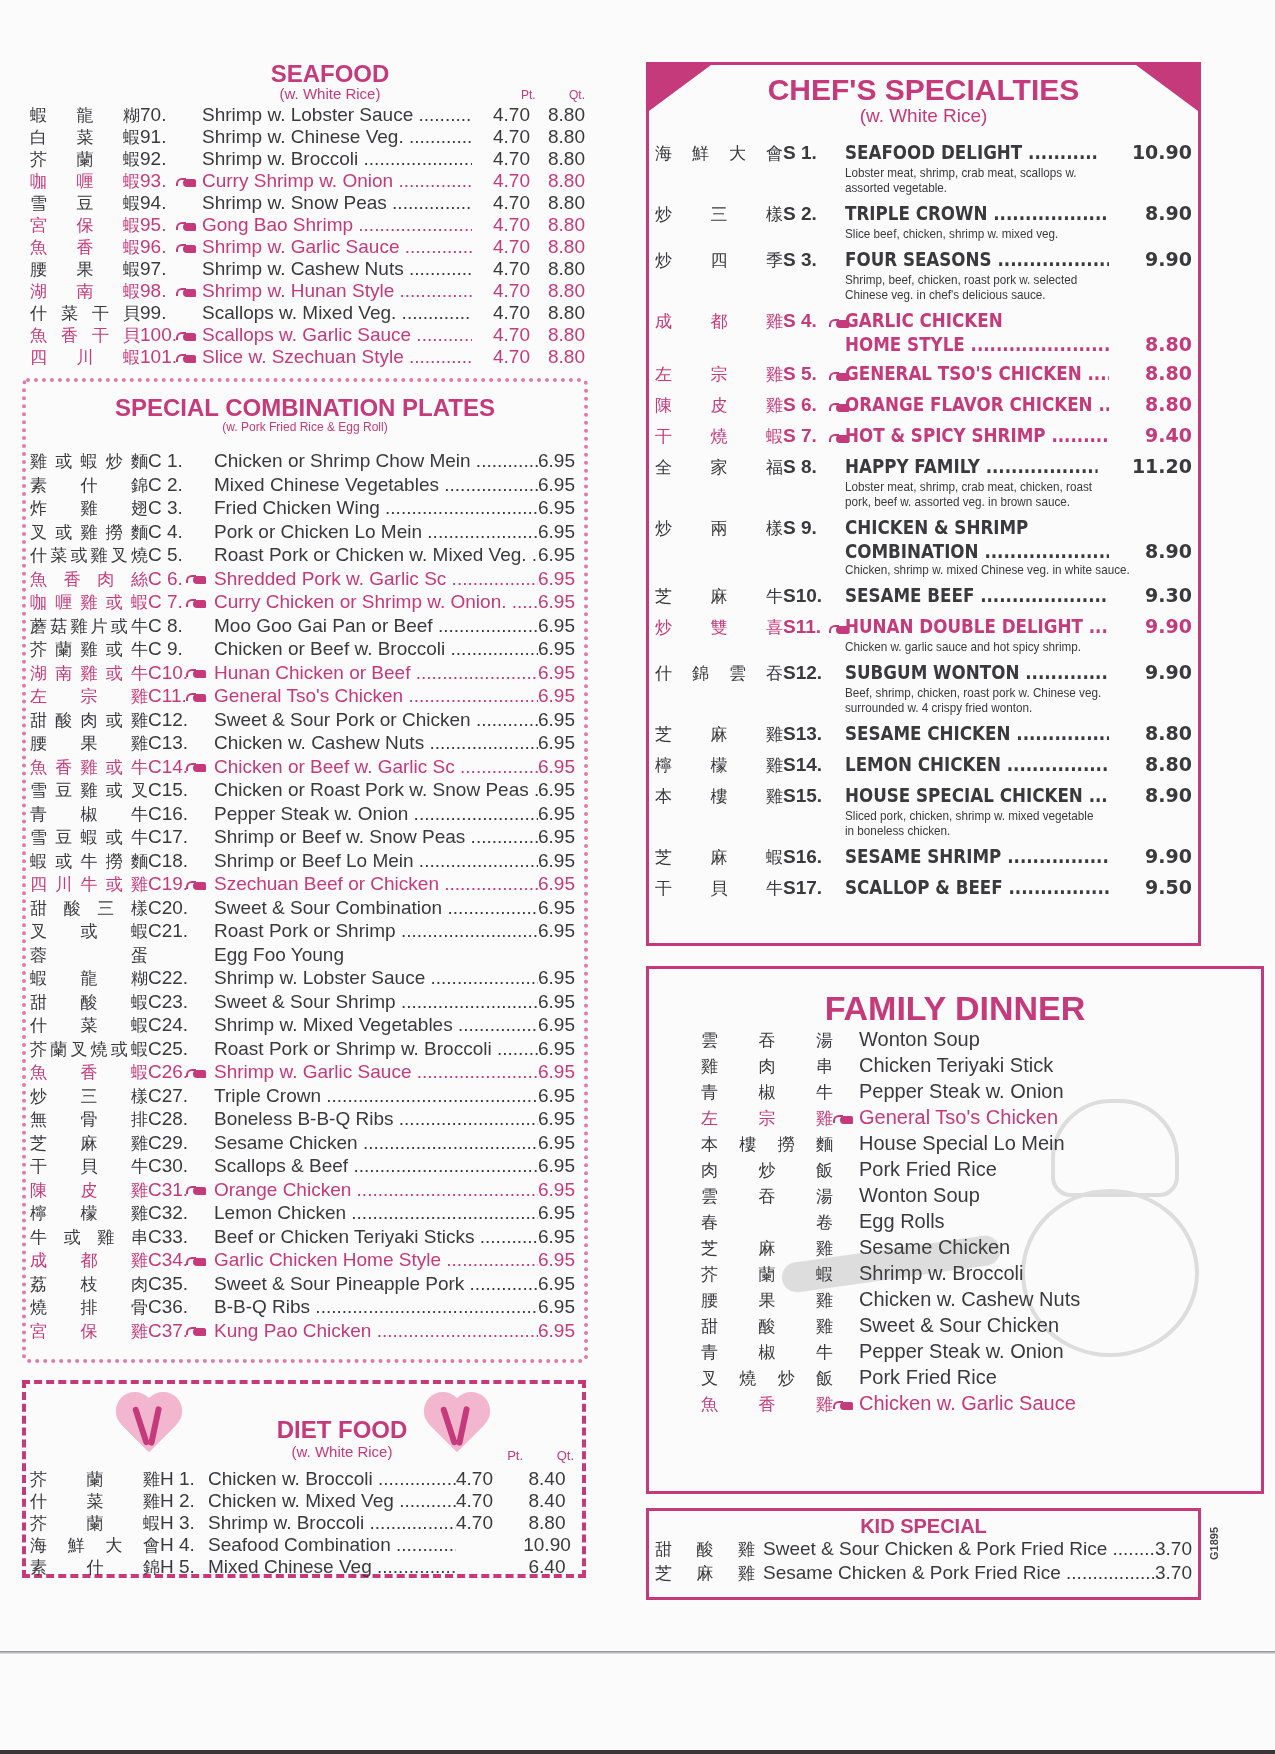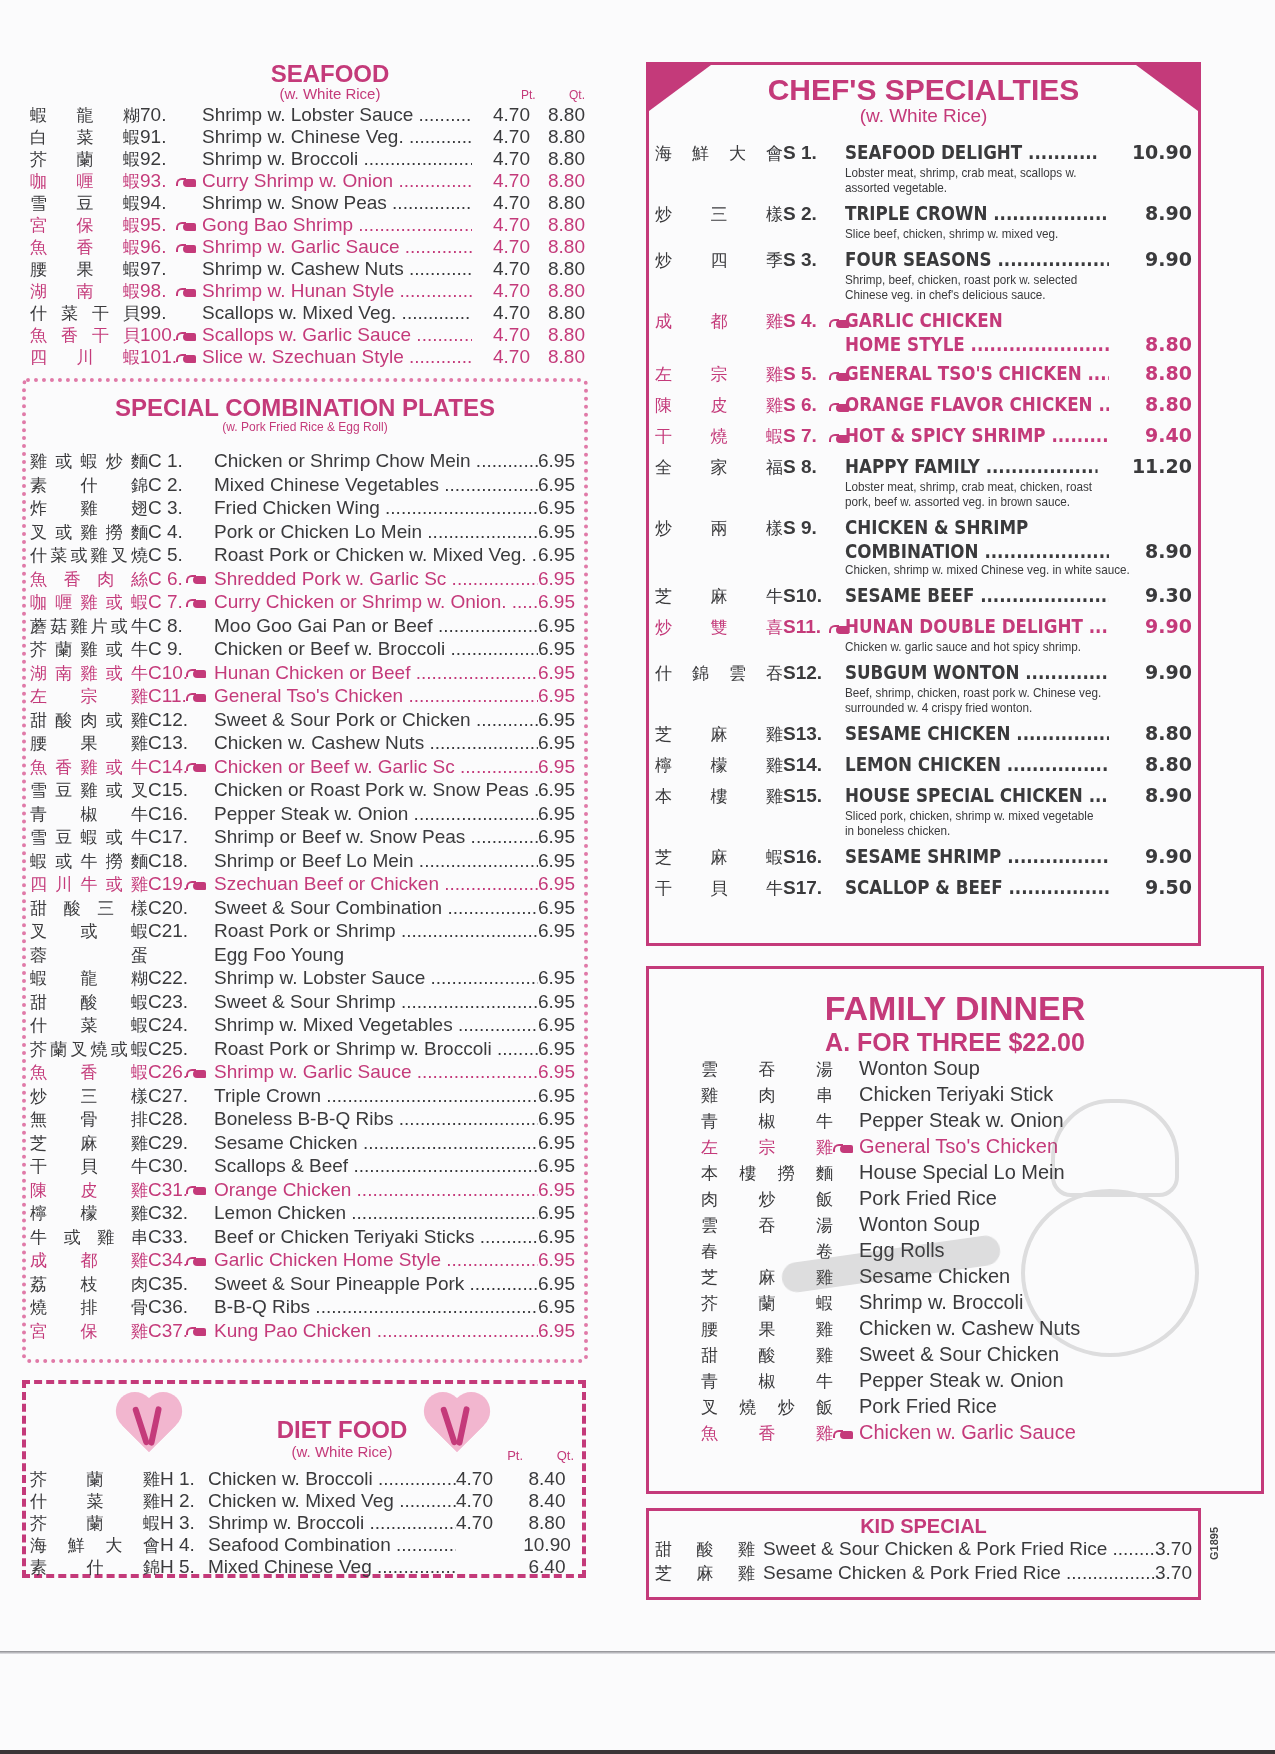--- a/index.html
+++ b/index.html
@@ -1051,21 +1051,20 @@
     </div>
 </section>
 
 <section class="family">
   <div class="chef-drawing">
     <div class="hat"></div>
       <div class="face"></div>
       <div class="pan"></div>
   </div>
   <div class="section-title title">FAMILY DINNER</div>
-  <div class="subt">A. FOR THREE $22.00</div>
   <div id="family-a">
       <div class="frow">
         <span class="cnw">
           <span class="cn">雲</span>
           <span class="cn">吞</span>
           <span class="cn">湯</span>
         </span>
         <span class="chw"></span>
         <span>Wonton Soup</span>
       </div>

